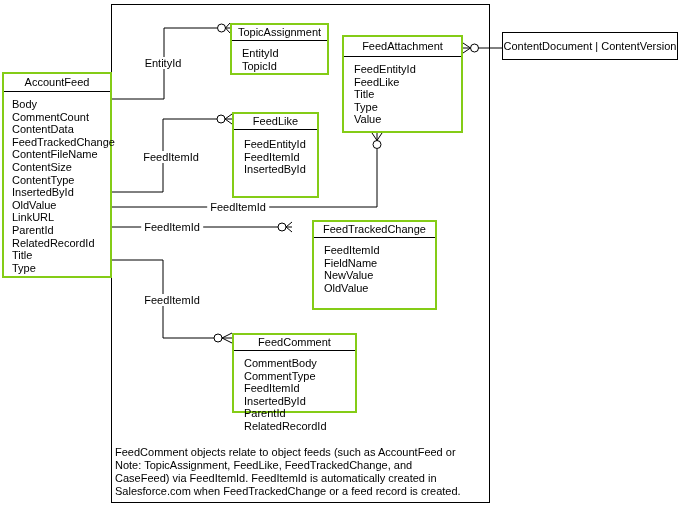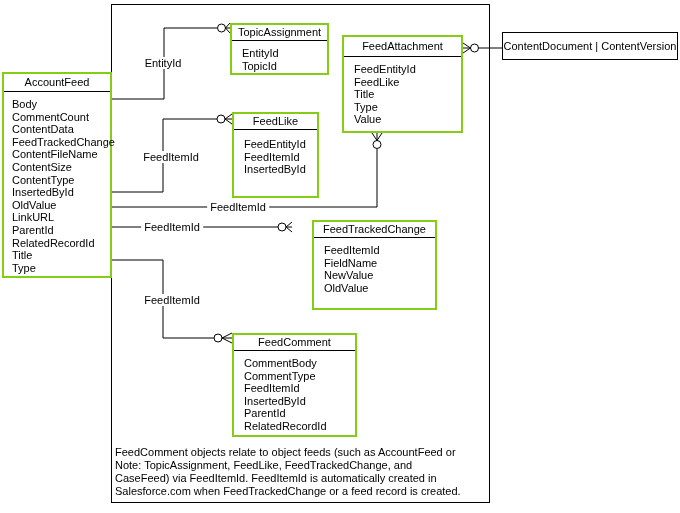--- a/index.html
+++ b/index.html
@@ -35,21 +35,21 @@
   #box-accountfeed{left:2px;top:72px;width:110px;height:206px;}
   #box-accountfeed .entity-title{padding:2px 2px;}
   #box-accountfeed .entity-fields{padding:6px 2px 0 8px;}
   #box-topicassignment{left:230px;top:23px;width:99px;height:52px;}
   #box-feedlike{left:232px;top:112px;width:87px;height:86px;}
   #box-feedlike .entity-fields{padding-top:8px;}
   #box-feedattachment{left:342px;top:35px;width:121px;height:98px;}
   #box-feedattachment .entity-title{padding:3px 2px;}
   #box-contentdocument{left:502px;top:32px;width:176px;height:28px;}
   #box-feedtrackedchange{left:292px;top:220px;width:125px;height:90px;margin-left:20px;}
-  #box-feedcomment{left:232px;top:333px;width:125px;height:104px;}
+  #box-feedcomment{left:232px;top:333px;width:125px;height:80px;}
   #lbl-entityid{left:163px;top:63px;}
   #lbl-feedlike{left:171px;top:157px;}
   #lbl-feedattachment{left:238px;top:207px;}
   #lbl-feedtrackedchange{left:172px;top:227px;}
   #lbl-feedcomment{left:172px;top:300px;}
   #note{
     position:absolute;left:115px;top:446px;width:352px;z-index:3;
   }
   .note-line{font-size:11px;line-height:12.9px;white-space:nowrap;}
 </style>

